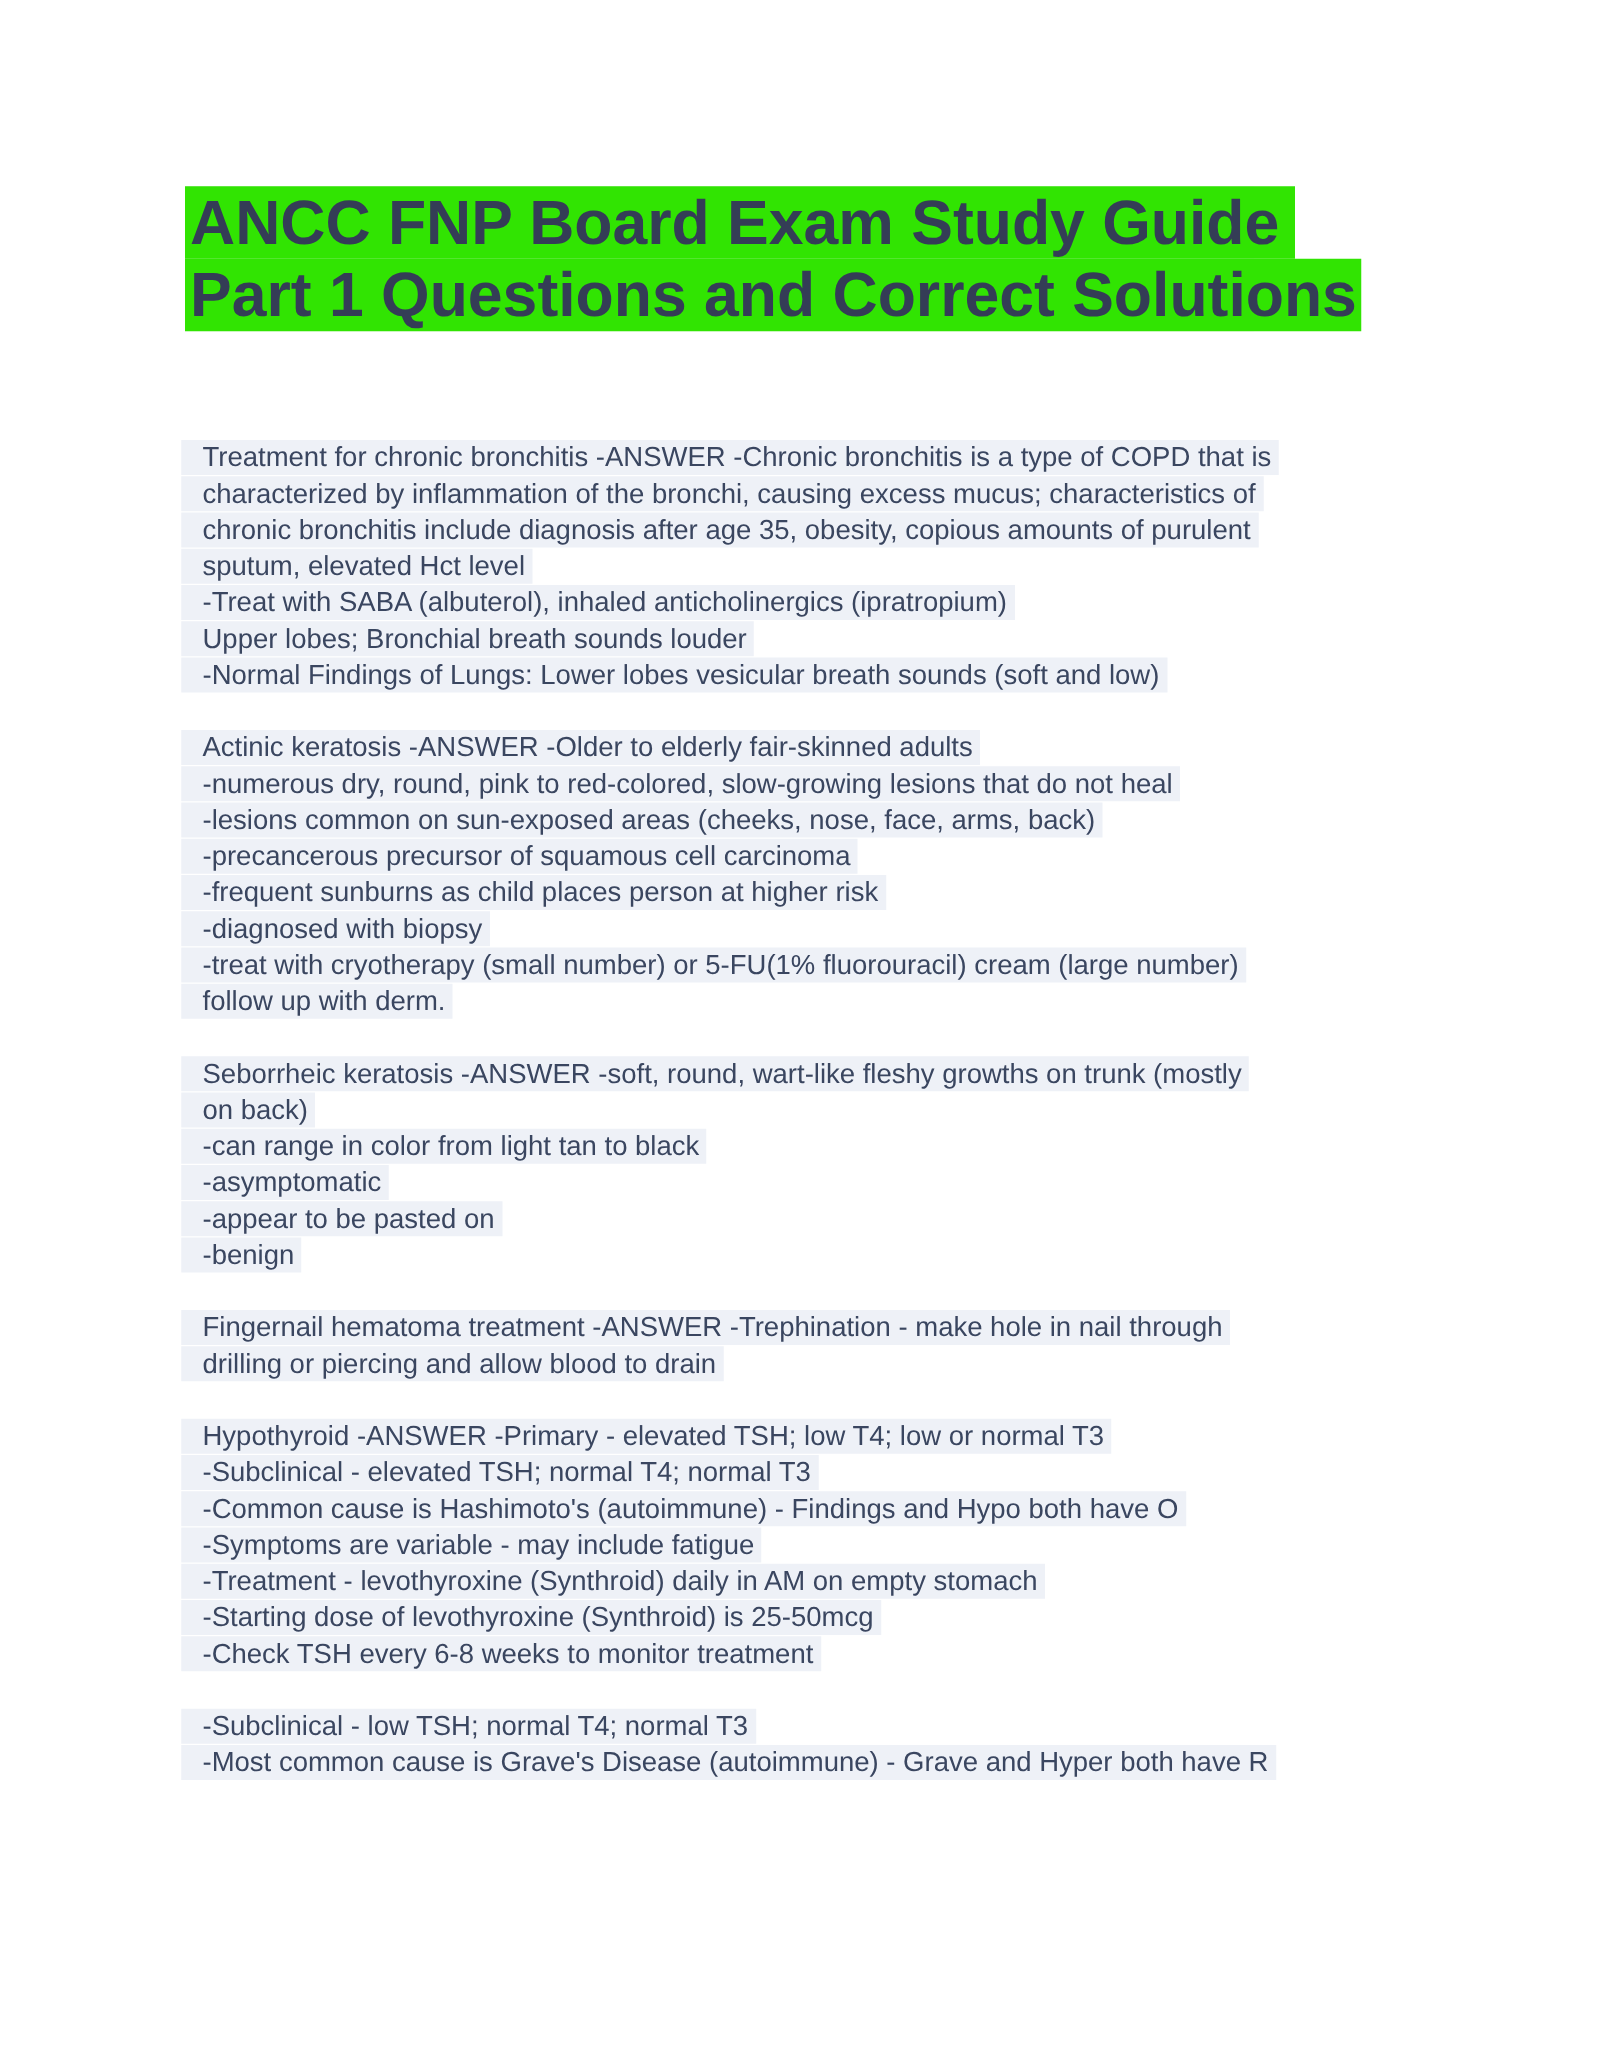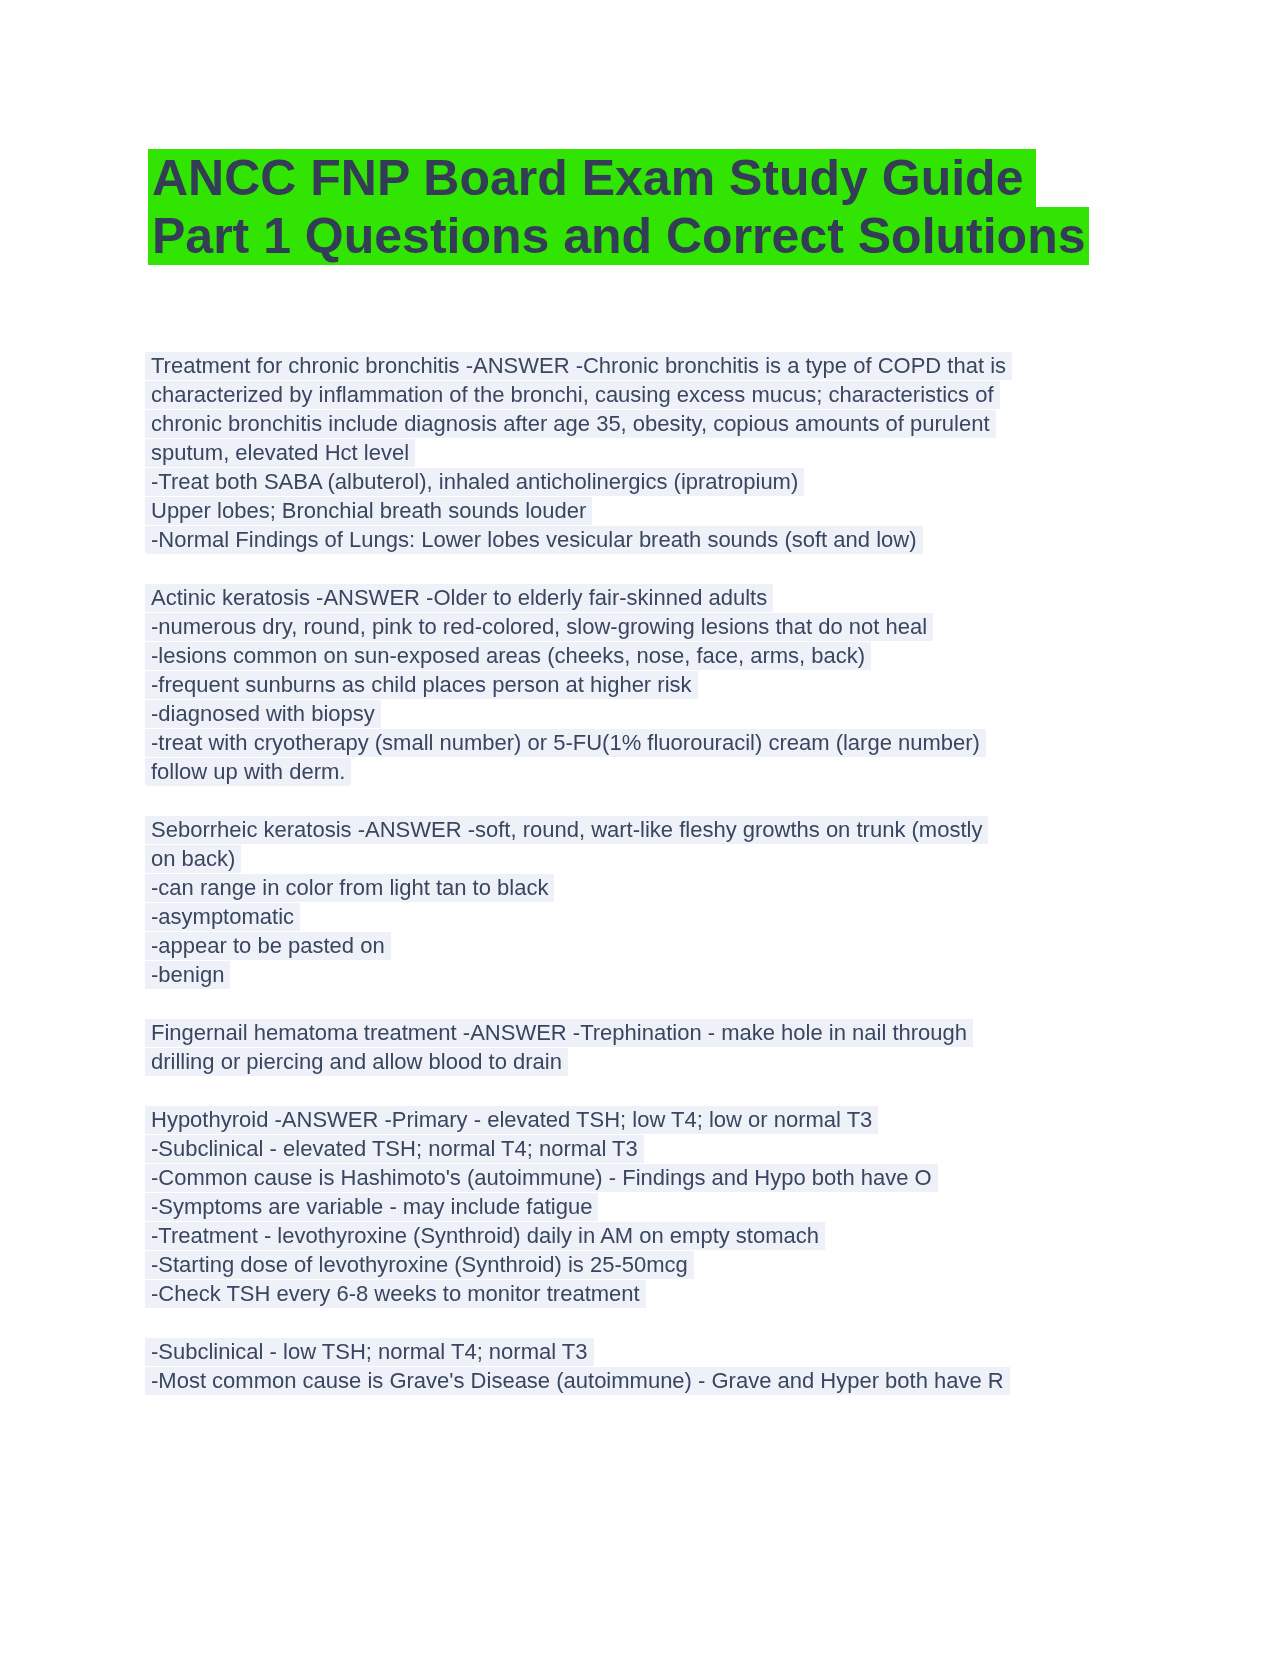--- a/index.html
+++ b/index.html
@@ -51,21 +51,21 @@
   }
   .para {
     margin: 0 0 29px 0;
   }
   .line {
     height: 29px;
     white-space: nowrap;
   }
   .hl {
     background: var(--line-highlight, #eef1f7);
-    padding: 1px 6px 2px 6px;
+    padding: 1px 6px 2px 17px;
     margin-left: -3px;
   }
 </style>
 </head>
 <body>
 
 <div class="page">
   <div class="doc">
 
     <div class="title-block">
@@ -73,29 +73,30 @@
       <div class="t-line"><span class="green g2">Part 1 Questions and Correct Solutions</span></div>
     </div>
 
     <div class="body-text">
 
       <div class="para">
         <div class="line"><span class="hl">Treatment for chronic bronchitis -ANSWER -Chronic bronchitis is a type of COPD that is</span></div>
         <div class="line"><span class="hl">characterized by inflammation of the bronchi, causing excess mucus; characteristics of</span></div>
         <div class="line"><span class="hl">chronic bronchitis include diagnosis after age 35, obesity, copious amounts of purulent</span></div>
         <div class="line"><span class="hl">sputum, elevated Hct level</span></div>
-        <div class="line"><span class="hl">-Treat both SABA (albuterol), inhaled anticholinergics (ipratropium)</span></div>
+        <div class="line"><span class="hl">-Treat with SABA (albuterol), inhaled anticholinergics (ipratropium)</span></div>
         <div class="line"><span class="hl">Upper lobes; Bronchial breath sounds louder</span></div>
         <div class="line"><span class="hl">-Normal Findings of Lungs: Lower lobes vesicular breath sounds (soft and low)</span></div>
       </div>
 
       <div class="para">
         <div class="line"><span class="hl">Actinic keratosis -ANSWER -Older to elderly fair-skinned adults</span></div>
         <div class="line"><span class="hl">-numerous dry, round, pink to red-colored, slow-growing lesions that do not heal</span></div>
         <div class="line"><span class="hl">-lesions common on sun-exposed areas (cheeks, nose, face, arms, back)</span></div>
+        <div class="line"><span class="hl">-precancerous precursor of squamous cell carcinoma</span></div>
         <div class="line"><span class="hl">-frequent sunburns as child places person at higher risk</span></div>
         <div class="line"><span class="hl">-diagnosed with biopsy</span></div>
         <div class="line"><span class="hl">-treat with cryotherapy (small number) or 5-FU(1% fluorouracil) cream (large number)</span></div>
         <div class="line"><span class="hl">follow up with derm.</span></div>
       </div>
 
       <div class="para">
         <div class="line"><span class="hl">Seborrheic keratosis -ANSWER -soft, round, wart-like fleshy growths on trunk (mostly</span></div>
         <div class="line"><span class="hl">on back)</span></div>
         <div class="line"><span class="hl">-can range in color from light tan to black</span></div>

